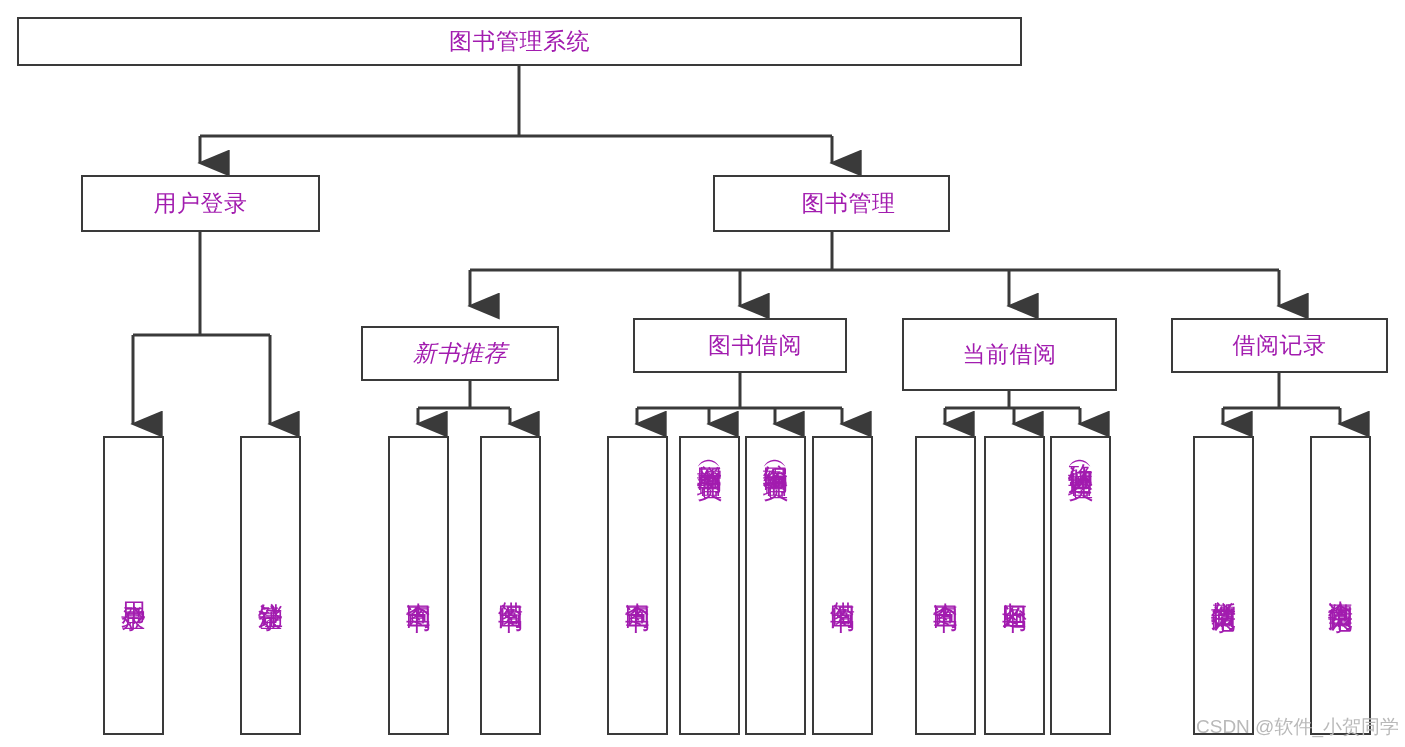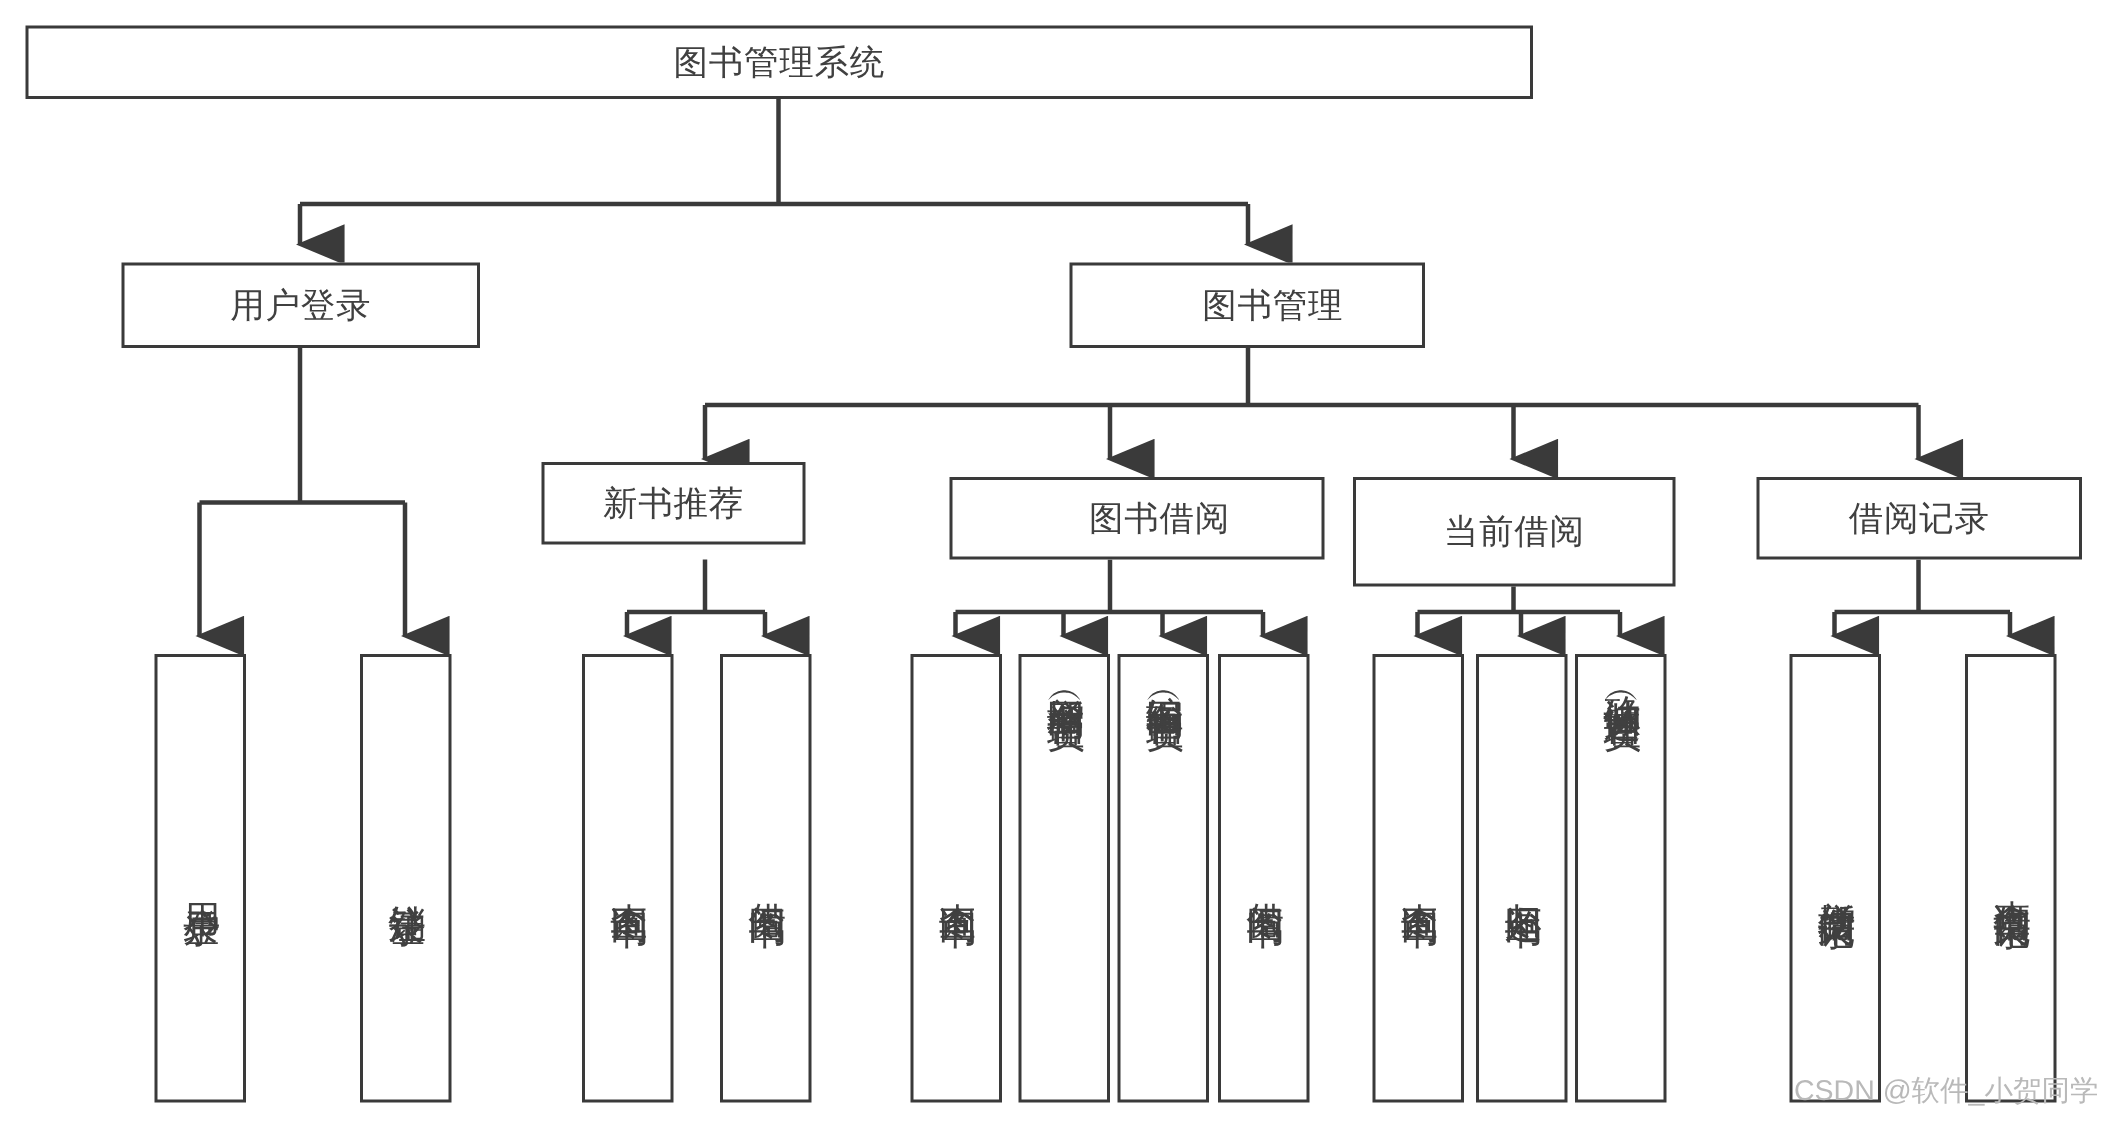--- a/index.html
+++ b/index.html
@@ -25,21 +25,21 @@
     height: 747px;
   }
   .node {
     position: absolute;
     box-sizing: border-box;
     border: 2px solid #3a3a3a;
     background: #ffffff;
     display: flex;
     align-items: center;
     justify-content: center;
-    color: #404040;
+    color: #a21caf;
   }
   .node .label {
     text-align: center;
     line-height: 1.12;
     letter-spacing: 0.5px;
   }
   .node.horizontal .label {
     writing-mode: horizontal-tb;
     font-size: 23px;
   }
@@ -126,24 +126,24 @@
     <span class="label">图书管理系统</span>
   </div>
 
   <div class="node horizontal" style="left:81px; top:175px; width:239px; height:57px;">
     <span class="label">用户登录</span>
   </div>
   <div class="node horizontal" style="left:713px; top:175px; width:237px; height:57px;padding-left:34px;">
     <span class="label">图书管理</span>
   </div>
 
-  <div class="node horizontal" style="left:361px; top:308px; width:176px; height:55px;">
+  <div class="node horizontal" style="left:361px; top:326px; width:198px; height:55px;font-style:italic;">
     <span class="label">新书推荐</span>
   </div>
-  <div class="node horizontal" style="left:633px; top:318px; width:250px; height:55px;padding-left:30px;">
+  <div class="node horizontal" style="left:633px; top:318px; width:214px; height:55px;padding-left:30px;">
     <span class="label">图书借阅</span>
   </div>
   <div class="node horizontal" style="left:902px; top:318px; width:215px; height:73px;">
     <span class="label">当前借阅</span>
   </div>
   <div class="node horizontal" style="left:1171px; top:318px; width:217px; height:55px;">
     <span class="label">借阅记录</span>
   </div>
 
   <div class="node vertical centered" style="left:103px; top:436px; width:61px; height:299px;">

